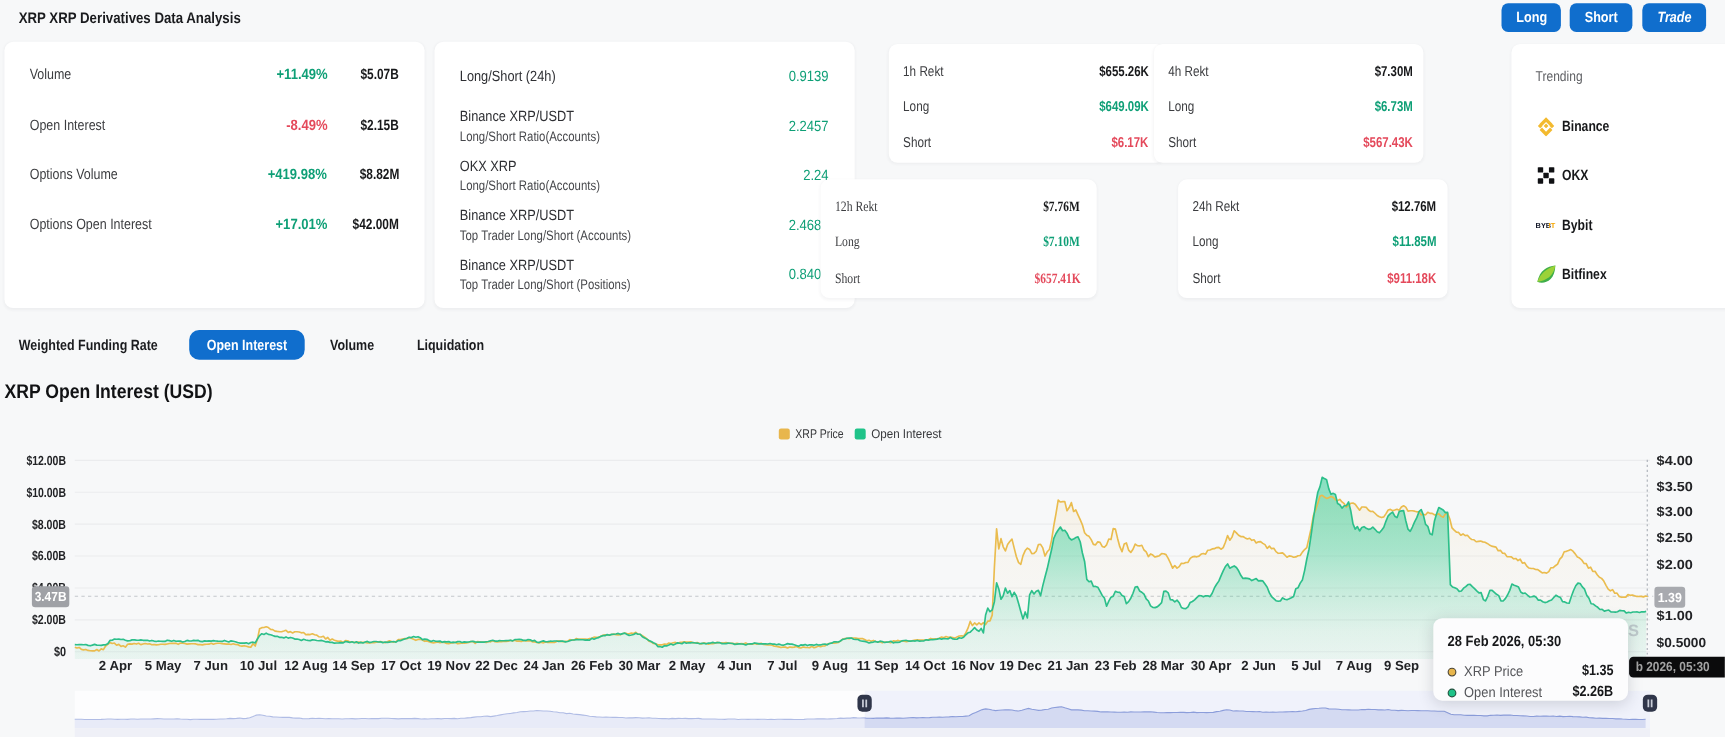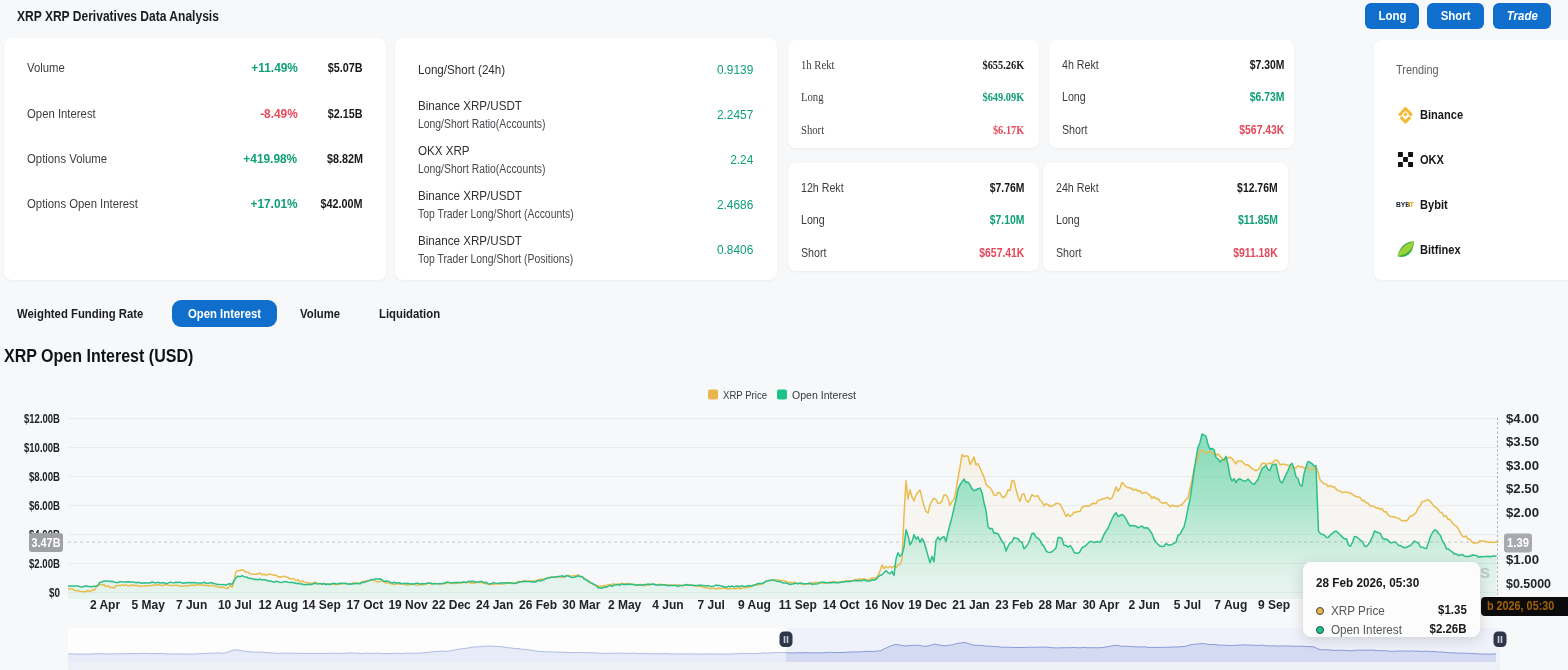--- a/index.html
+++ b/index.html
@@ -67,45 +67,45 @@
   <div class="c2s" style="top:123.5px;">Long/Short Ratio(Accounts)</div>
   <div class="c2v" style="top:114px;">2.24</div>
   <div class="c2t" style="top:149.5px;">Binance XRP/USDT</div>
   <div class="c2s" style="top:168.5px;">Top Trader Long/Short (Accounts)</div>
   <div class="c2v" style="top:159px;">2.4686</div>
   <div class="c2t" style="top:194.5px;">Binance XRP/USDT</div>
   <div class="c2s" style="top:213.5px;">Top Trader Long/Short (Positions)</div>
   <div class="c2v" style="top:204px;">0.8406</div>
 </div>
 
-<div class="card" style="left:788px; top:40px; width:251px; height:108px;font-family:Liberation Serif, serif;">
+<div class="card" style="left:808px; top:40px; width:251px; height:108px;">
   <div class="rl" style="top:16.5px;">1h Rekt</div>
     <div class="rv" style="right:15px; top:16.5px; color:#17181a;">$655.26K</div>
   <div class="rl" style="top:49.2px;">Long</div>
     <div class="rv grn" style="right:15px; top:49.2px; font-weight:600;">$649.09K</div>
   <div class="rl" style="top:81.9px;">Short</div>
     <div class="rv red" style="right:15px; top:81.9px; font-weight:600;">$6.17K</div>
 </div>
 <div class="card" style="left:1049px; top:40px; width:245px; height:108px;text-decoration:underline;">
   <div class="rl" style="top:16.5px;">4h Rekt</div>
     <div class="rv" style="right:10px; top:16.5px; color:#17181a;">$7.30M</div>
   <div class="rl" style="top:49.2px;">Long</div>
     <div class="rv grn" style="right:10px; top:49.2px; font-weight:600;">$6.73M</div>
   <div class="rl" style="top:81.9px;">Short</div>
     <div class="rv red" style="right:10px; top:81.9px; font-weight:600;">$567.43K</div>
 </div>
-<div class="card" style="left:788px; top:163px; width:251px; height:108px;">
+<div class="card" style="left:746px; top:163px; width:251px; height:108px;font-family:Liberation Serif, serif;">
   <div class="rl" style="top:16.5px;">12h Rekt</div>
     <div class="rv" style="right:15px; top:16.5px; color:#17181a;">$7.76M</div>
   <div class="rl" style="top:49.2px;">Long</div>
     <div class="rv grn" style="right:15px; top:49.2px; font-weight:600;">$7.10M</div>
   <div class="rl" style="top:81.9px;">Short</div>
     <div class="rv red" style="right:15px; top:81.9px; font-weight:600;">$657.41K</div>
 </div>
-<div class="card" style="left:1043px; top:163px; width:245px; height:108px;">
+<div class="card" style="left:1071px; top:163px; width:245px; height:108px;">
   <div class="rl" style="top:16.5px;">24h Rekt</div>
     <div class="rv" style="right:10px; top:16.5px; color:#17181a;">$12.76M</div>
   <div class="rl" style="top:49.2px;">Long</div>
     <div class="rv grn" style="right:10px; top:49.2px; font-weight:600;">$11.85M</div>
   <div class="rl" style="top:81.9px;">Short</div>
     <div class="rv red" style="right:10px; top:81.9px; font-weight:600;">$911.18K</div>
 </div>
 
 <div class="card" style="left:1374px; top:40px; width:251px; height:240px;">
   <div class="abs" style="left:22px; top:21.5px; font-size:13px; color:#5f6064; transform:scaleX(.84); transform-origin:0 50%;">Trending</div>
@@ -255,21 +255,21 @@
     </g>
     <g stroke="#c9cdd8" stroke-width="1.6">
       <line x1="784.5" y1="256" x2="784.5" y2="263"></line>
       <line x1="787.5" y1="256" x2="787.5" y2="263"></line>
       <line x1="1498.5" y1="256" x2="1498.5" y2="263"></line>
       <line x1="1501.5" y1="256" x2="1501.5" y2="263"></line>
     </g>
   </g>
 </svg>
 
-<div class="abs" style="left:1481px; top:597px; width:87px; height:19px; background:#0b0b0c; border-radius:4px 0 0 4px; color:#a16207; font-size:12px; font-weight:700; line-height:19px; padding-left:6px; overflow:hidden;"><span style="display:inline-block; transform:scaleX(.9); transform-origin:0 50%;">b 2026, 05:30</span></div>
+<div class="abs" style="left:1481px; top:597px; width:87px; height:19px; background:#0b0b0c; border-radius:4px 0 0 4px; color:#a3a3a3; font-size:12px; font-weight:700; line-height:19px; padding-left:6px; overflow:hidden;"><span style="display:inline-block; transform:scaleX(.9); transform-origin:0 50%;">b 2026, 05:30</span></div>
 
 <div class="abs" style="left:1303px; top:562px; width:177px; height:75px; background:#fcfcfd; border-radius:8px; box-shadow:0 3px 14px rgba(40,45,60,0.18);">
   <div class="abs" style="left:13px; top:13px; font-size:13.5px; font-weight:700; color:#17181a; transform:scaleX(.87); transform-origin:0 50%;">28 Feb 2026, 05:30</div>
   <div class="abs" style="left:13px; top:44.5px; width:8px; height:8px; border-radius:50%; background:#e8b64c; border:1.6px solid #4a4436;"></div>
   <div class="abs" style="left:28px; top:41px; font-size:13px; color:#55565a; transform:scaleX(.9); transform-origin:0 50%;">XRP Price</div>
   <div class="abs" style="right:13px; top:40px; font-size:13.5px; font-weight:700; color:#17181a; transform:scaleX(.85); transform-origin:100% 50%;">$1.35</div>
   <div class="abs" style="left:13px; top:63.5px; width:8px; height:8px; border-radius:50%; background:#1fc389; border:1.6px solid #20503c;"></div>
   <div class="abs" style="left:28px; top:60px; font-size:13px; color:#55565a; transform:scaleX(.9); transform-origin:0 50%;">Open Interest</div>
   <div class="abs" style="right:13px; top:59px; font-size:13.5px; font-weight:700; color:#17181a; transform:scaleX(.85); transform-origin:100% 50%;">$2.26B</div>
 </div>

